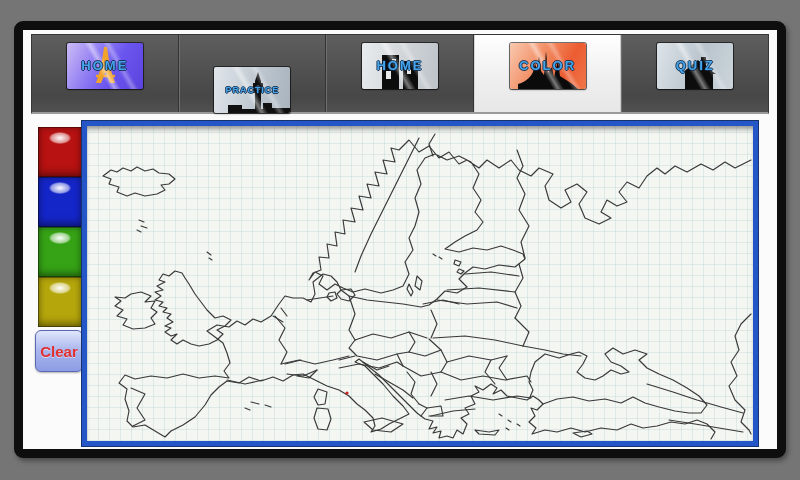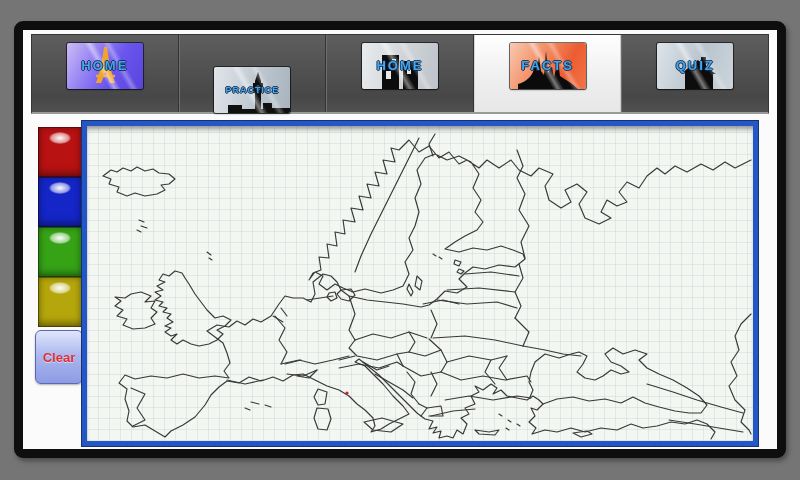--- a/index.html
+++ b/index.html
@@ -62,25 +62,25 @@
   .palette{position:absolute;left:15px;top:11px;width:44px;}
   .swatch{
     width:44px;height:50px;position:relative;cursor:pointer;
     box-shadow:inset 0 0 7px rgba(0,0,0,.38),inset 0 -5px 7px rgba(0,0,0,.28),inset 0 0 0 1px rgba(0,0,0,.35);
   }
   .swatch::after{
     content:"";position:absolute;left:11px;top:5px;width:22px;height:12px;border-radius:50%;
     background:radial-gradient(ellipse at center,rgba(255,255,255,.98) 0%,rgba(255,255,255,.55) 55%,rgba(255,255,255,0) 75%);
   }
   .clear-btn{
-    margin-top:3px;margin-left:-3px;width:48px;height:54px;cursor:pointer;
+    margin-top:3px;margin-left:-3px;width:48px;height:42px;cursor:pointer;
     background:linear-gradient(180deg,#e0e6fb 0%,#aab6ee 48%,#8d9ce4 100%);
     border:1px solid #5c68b2;border-radius:6px;box-sizing:border-box;
     display:flex;align-items:center;justify-content:center;
-    font-weight:bold;font-size:13px;color:#e23030;
+    font-weight:bold;font-size:15px;color:#e23030;
     text-shadow:0 1px 0 rgba(255,255,255,.5);
     box-shadow:0 1px 2px rgba(0,0,0,.3);
   }
   
   .map-panel{
     position:absolute;left:59px;top:5px;width:676px;height:325px;box-sizing:border-box;
     border:5px solid #2456c8;background:#f3f6f1;
     box-shadow:0 0 0 1px #16336e;
   }
   .map-surface{
@@ -139,21 +139,21 @@
           <span class="thumb-label">HOME</span>
         </div>
       </div>
 
       <div class="tab active">
         <div class="thumb t-color">
           <div class="sheen"></div>
           <svg width="76" height="46" viewBox="0 0 76 46">
             <path d="M8,46 L8,41 C15,39 20,35 23,29 L25,20 L27,28 L29,13 L31,28 L34,32 L36,8 L38,30 L42,24 L44,34 L48,17 L50,33 C56,37 62,40 68,46 Z" fill="#0b0b0b"></path>
           </svg>
-          <span class="thumb-label">FACTS</span>
+          <span class="thumb-label">COLOR</span>
         </div>
       </div>
 
       <div class="tab">
         <div class="thumb t-notes">
           <div class="sheen"></div>
           <svg width="76" height="46" viewBox="0 0 76 46">
             <path d="M28,46 L28,30 L25,30 L41,17 L44,20 L44,14 L49,14 L49,24 L59,31 L56,31 L56,46 Z" fill="#0c0c0c"></path>
           </svg>
           <span class="thumb-label">QUIZ</span>

